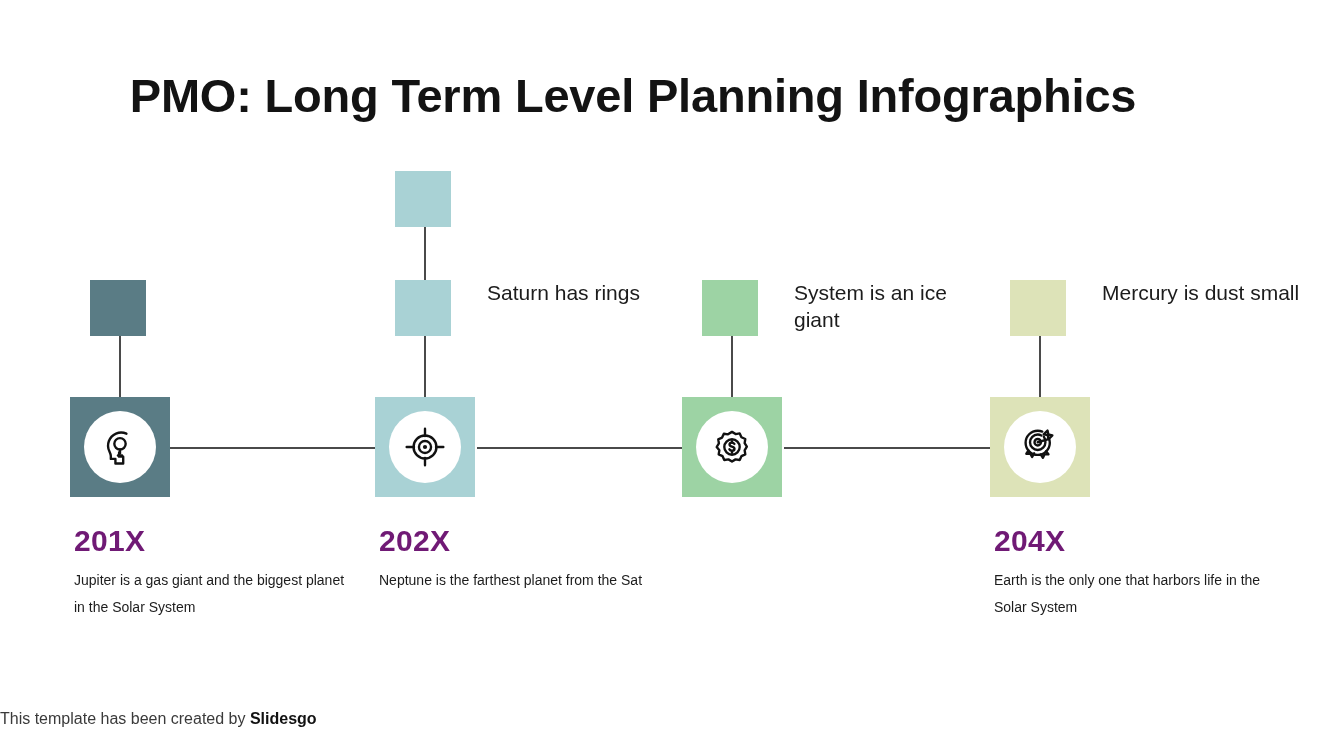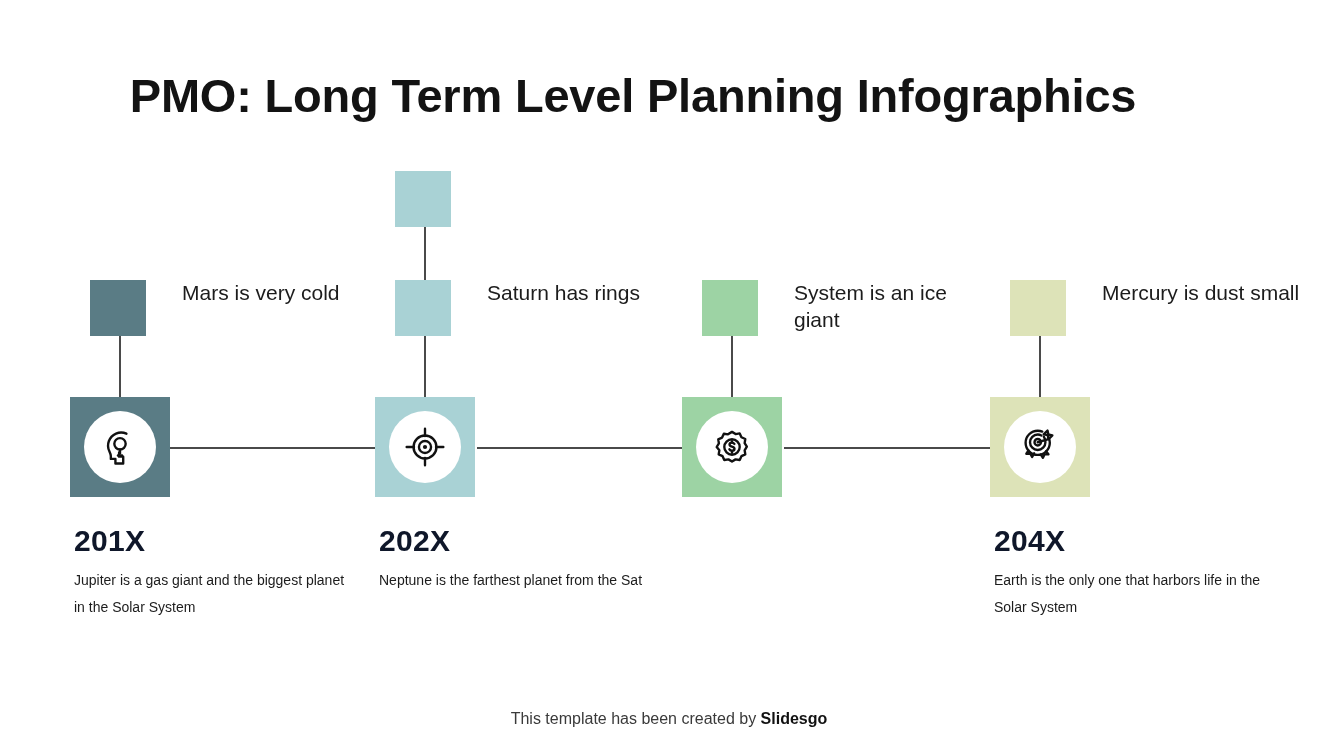--- a/index.html
+++ b/index.html
@@ -106,57 +106,56 @@
   
   .caption {
     position: absolute;
     left: 4px;
     top: 524px;
     width: 280px;
   }
   .caption-year {
     font-size: 30px;
     font-weight: bold;
-    color: #0f172a;
+    color: #701a75;
     letter-spacing: 0.3px;
     margin-bottom: 9px;
   }
   .caption-text {
     font-size: 14px;
     line-height: 27px;
     color: #1c1c1c;
   }
 
   
   .footer {
     position: absolute;
     left: 0;
     top: 710px;
     width: 1338px;
-    text-align: center;
+    text-align: left;
     font-size: 16px;
     color: #3a3a3a;
   }
   .footer b { font-weight: bold; color: #111; }
 </style>
 </head>
 <body>
 
 <div class="title">PMO: Long Term Level Planning Infographics</div>
 
 <div class="stage">
 
   <div class="rail" style="left:170px; width:205px;"></div>
   <div class="rail" style="left:477px; width:205px;"></div>
   <div class="rail" style="left:784px; width:206px;"></div>
 
   <div class="col" style="left:70px;">
     <div class="stem" style="top:336px; height:61px;"></div>
     <div class="swatch" style="top:280px; background:#5a7c85;"></div>
-    <div class="marker-label" style="top:279px;">Mars is very cold</div>
 
     <div class="node" style="background:#5a7c85;">
       <div class="node-disc">
         <svg width="44" height="44" viewBox="0 0 48 48" fill="none" stroke="#111" stroke-width="2.6" stroke-linecap="round" stroke-linejoin="round">
           <path d="M31 9.5c-7.5-3.4-16.3.4-19.2 8.2-1.5 4-1 7.6.6 10.9 1 2.1 1.6 3.3 1.6 5.1V37h5v5h8.5v-7.5h-4.5V30"></path>
           <circle cx="24" cy="20.5" r="6.2"></circle>
           <path d="M24 26.7v4.1"></path>
           <path d="M21.8 33.2h4.4"></path>
         </svg>
       </div>

